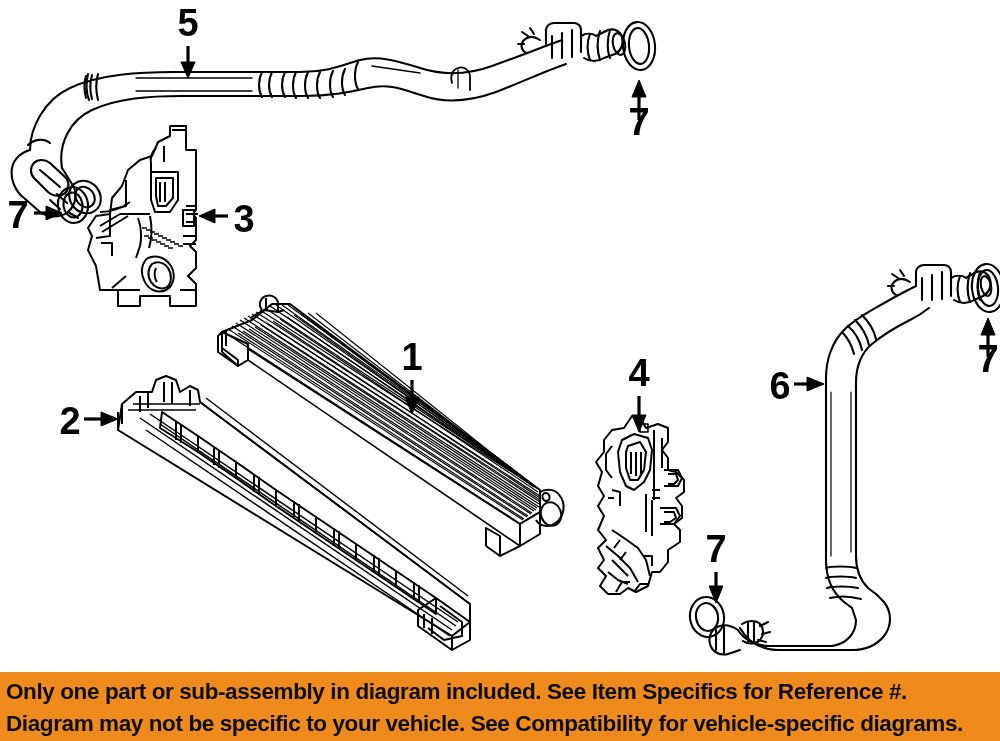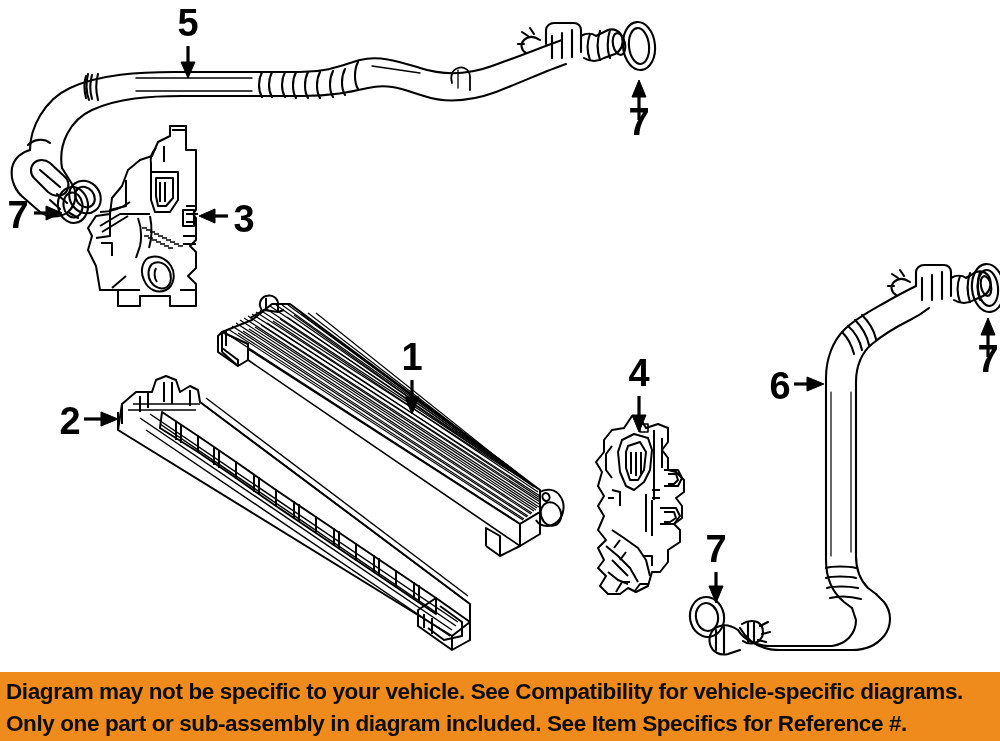--- a/index.html
+++ b/index.html
@@ -407,17 +407,17 @@
       <text class="callout-num" x="70" y="434" text-anchor="middle">2</text>
       <text class="callout-num" x="639" y="386" text-anchor="middle">4</text>
       <text class="callout-num" x="780" y="399" text-anchor="middle">6</text>
       <text class="callout-num" x="988" y="372" text-anchor="middle">7</text>
       <text class="callout-num" x="716" y="562" text-anchor="middle">7</text>
     </g>
 
   </svg>
 
   <div id="disclaimer-banner" style="top: 672px; background: rgb(239, 139, 28); color: rgb(13, 13, 13);">
+    <div class="banner-line">Only one part or sub-assembly in diagram included. See Item Specifics for Reference #.</div>
     <div class="banner-line">Diagram may not be specific to your vehicle. See Compatibility for vehicle-specific diagrams.</div>
-    <div class="banner-line">Only one part or sub-assembly in diagram included. See Item Specifics for Reference #.</div>
   </div>
 
 </div>
 
 </body></html>

